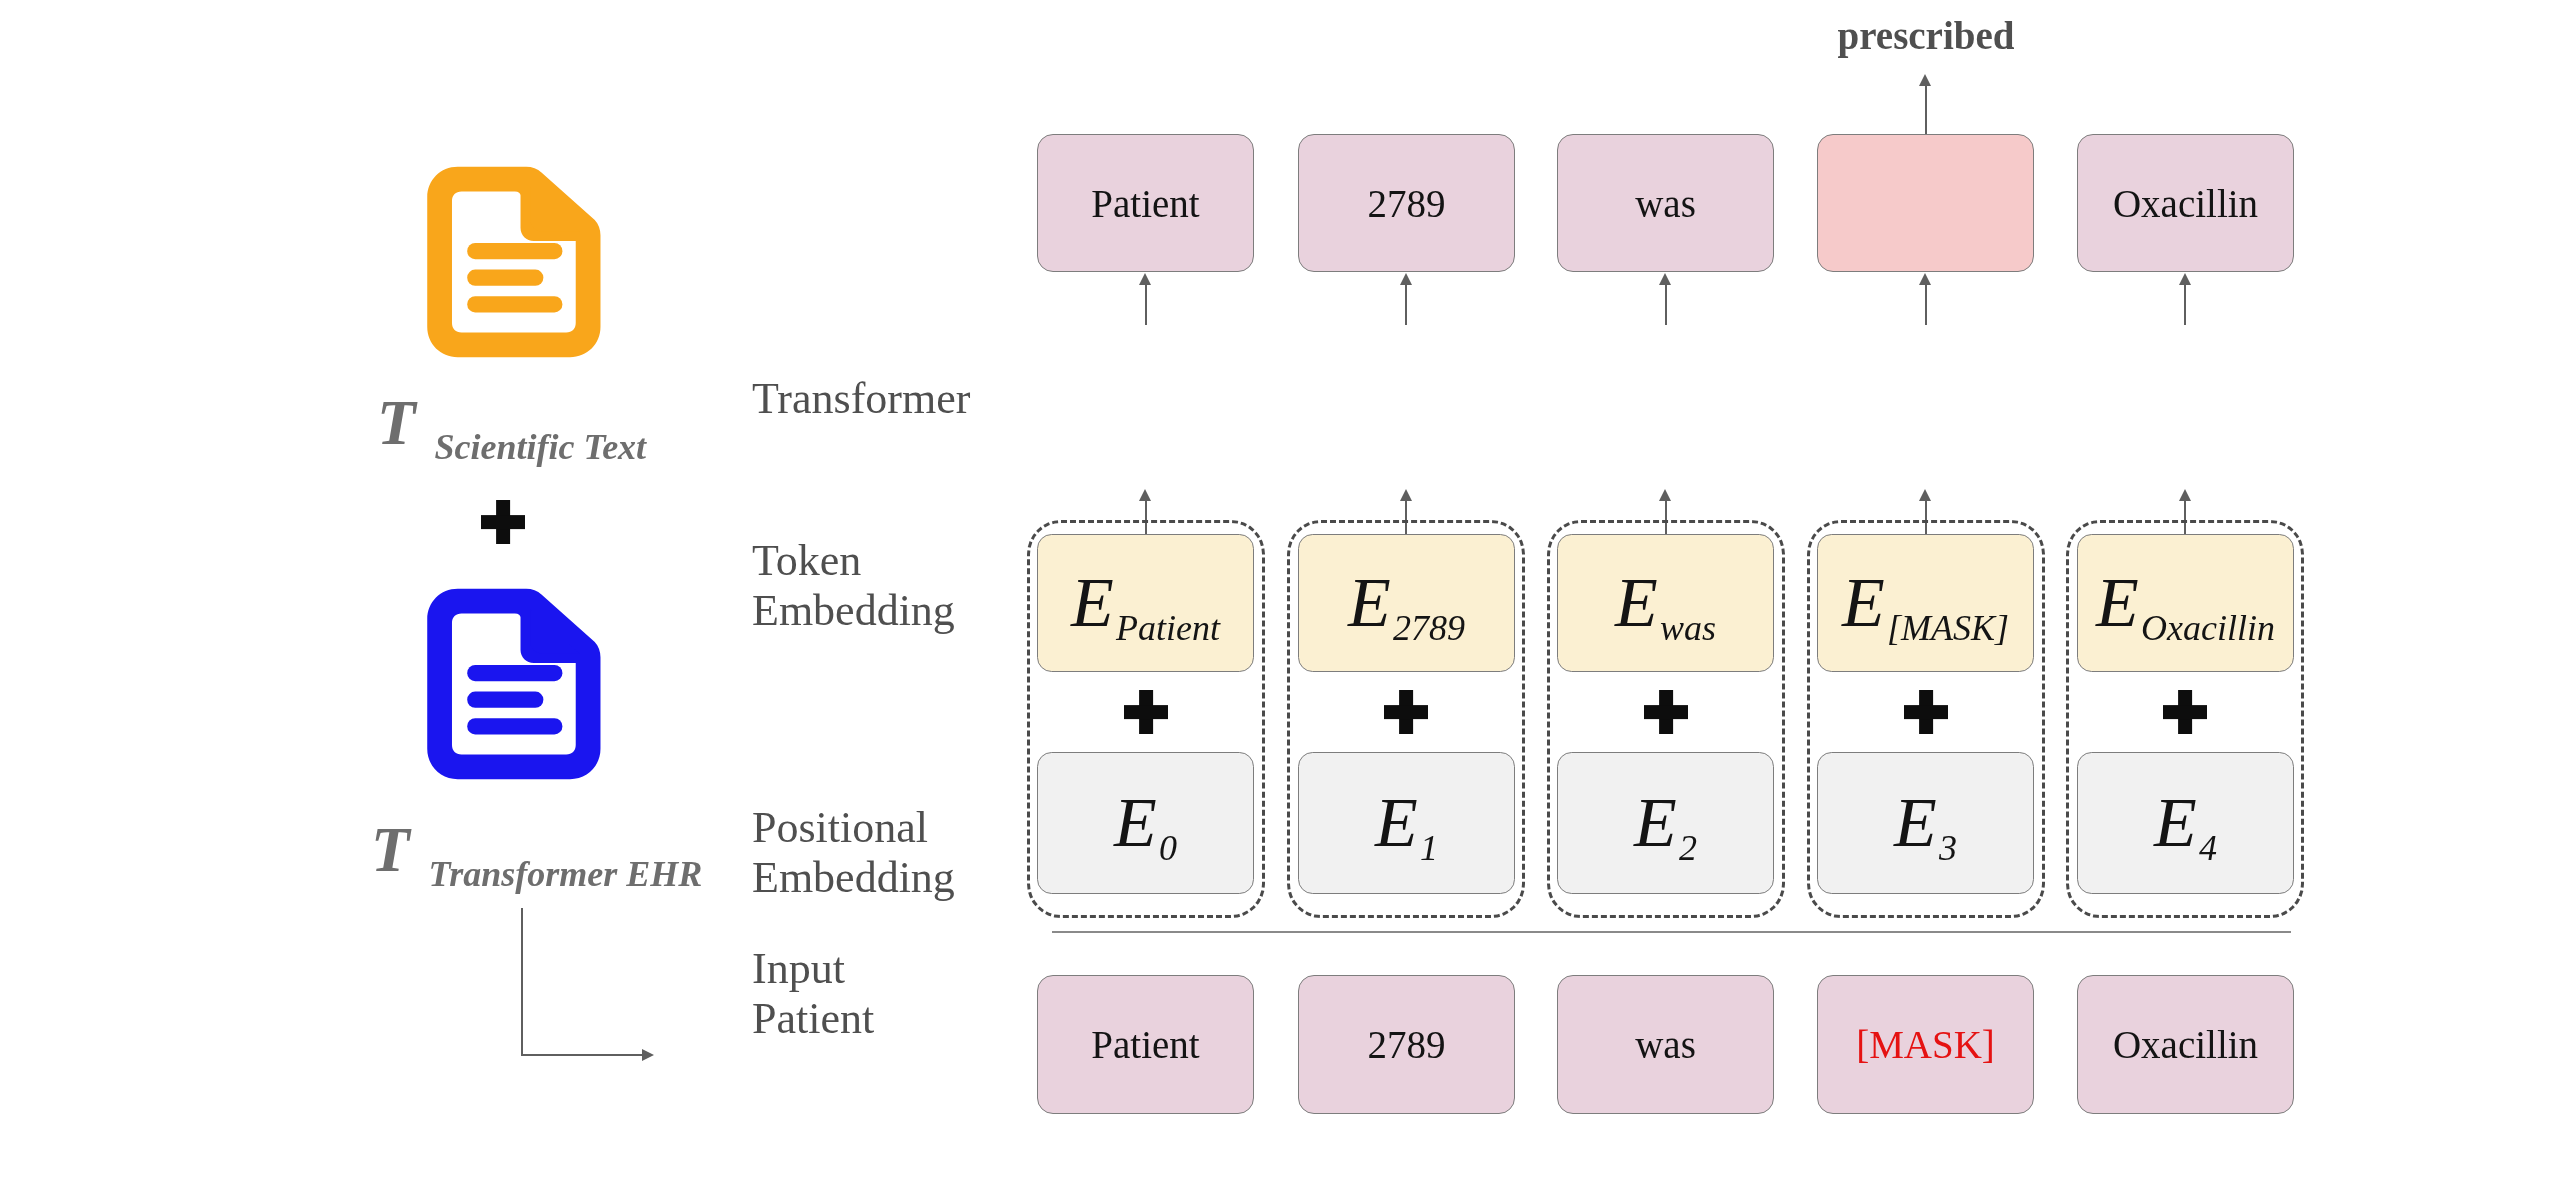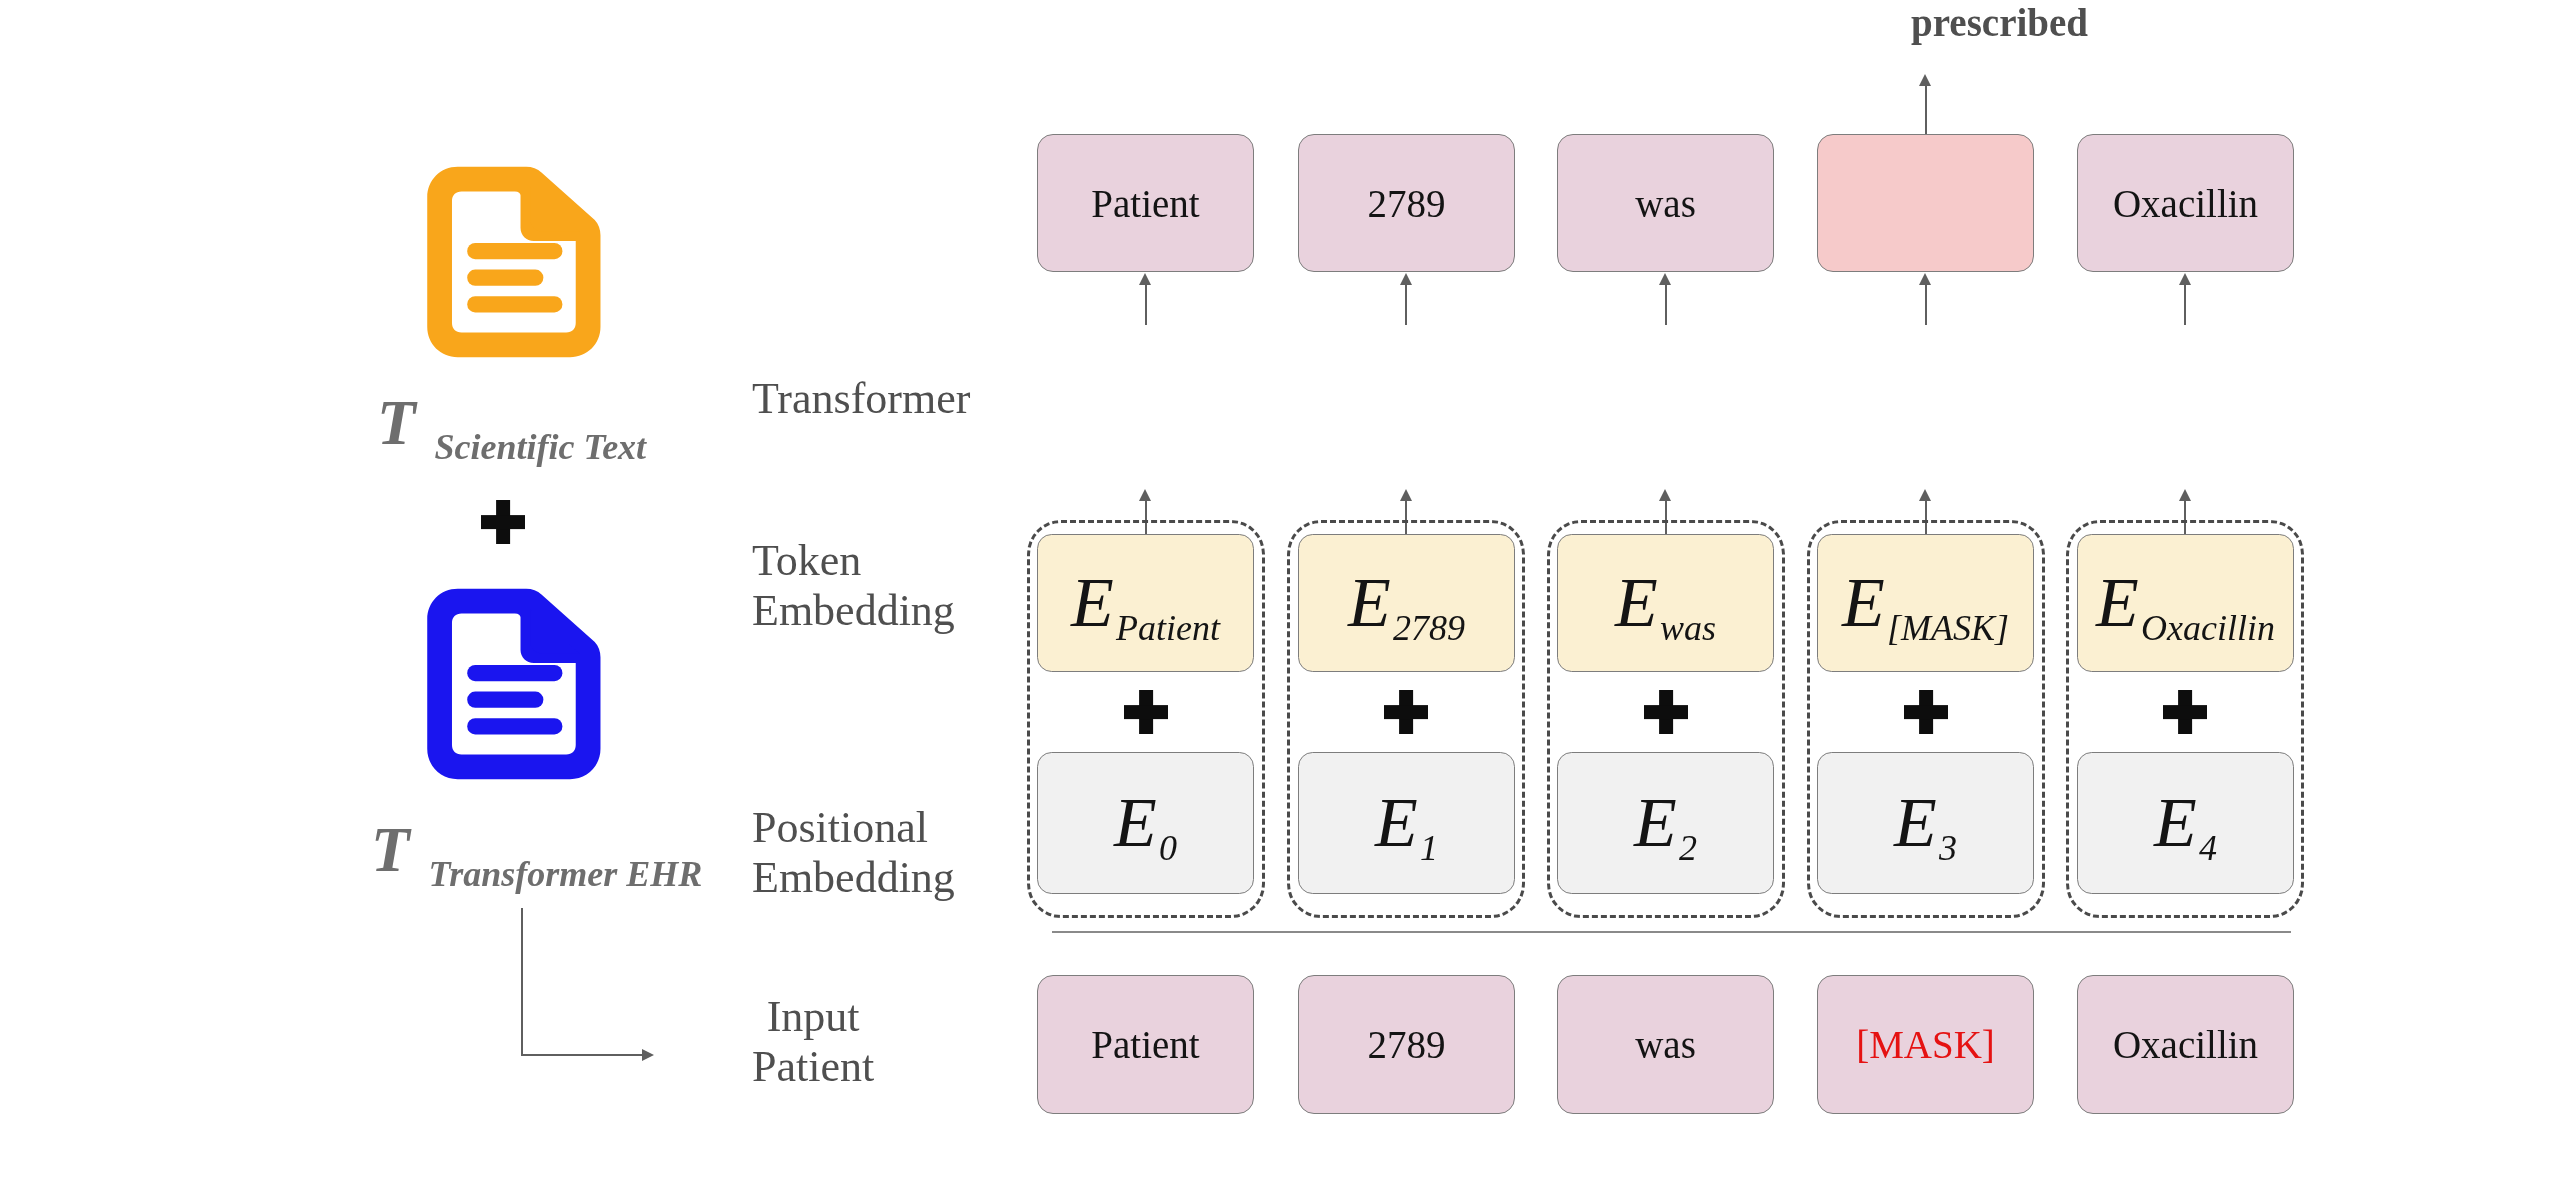--- a/index.html
+++ b/index.html
@@ -42,21 +42,21 @@
   .ah-right{position:absolute;width:0;height:0;border-top:6.5px solid transparent;border-bottom:6.5px solid transparent;border-left:12px solid var(--arrow);}
   
   .separator{position:absolute;left:1052px;top:931px;width:1239px;height:2.4px;background:#8a8a8a;}
   
   .row-label{
     position:absolute;left:752px;font-size:44px;line-height:50px;font-weight:normal;
     color:var(--label_gray);white-space:nowrap;
   }
   
   .pred{
-    position:absolute;left:1764px;top:0;width:324px;text-align:right;
+    position:absolute;left:1764px;top:13px;width:324px;text-align:center;
     font-size:39px;font-weight:bold;color:var(--label_gray);
   }
   
   .t-label{position:absolute;display:flex;align-items:flex-start;color:var(--t_label_gray);font-weight:bold;font-style:italic;white-space:nowrap;}
   .t-big{font-size:63px;line-height:63px;}
   .t-sub{font-size:36px;line-height:36px;margin-left:19px;transform:translateY(37px);}
   .icon{position:absolute;width:192px;height:198px;}
 </style>
 </head>
 <body>
@@ -101,21 +101,21 @@
     <div>Transformer</div>
   </div>
   <div class="row-label" style="top:536px;">
     <div>Token</div>
     <div>Embedding</div>
   </div>
   <div class="row-label" style="top:803px;">
     <div>Positional</div>
     <div>Embedding</div>
   </div>
-  <div class="row-label" style="top:992px;text-align:center;">
+  <div class="row-label" style="top:944px;">
     <div>Input</div>
     <div>Patient</div>
   </div>
 
   <div class="pred">prescribed</div>
   <div class="ah-up" style="left:1919px;top:74px;"></div>
   <div class="vline" style="left:1925px;top:84px;height:50px;"></div>
 
   <div class="box tok" style="left:1037px;top:134px;">
     <span>Patient</span>

